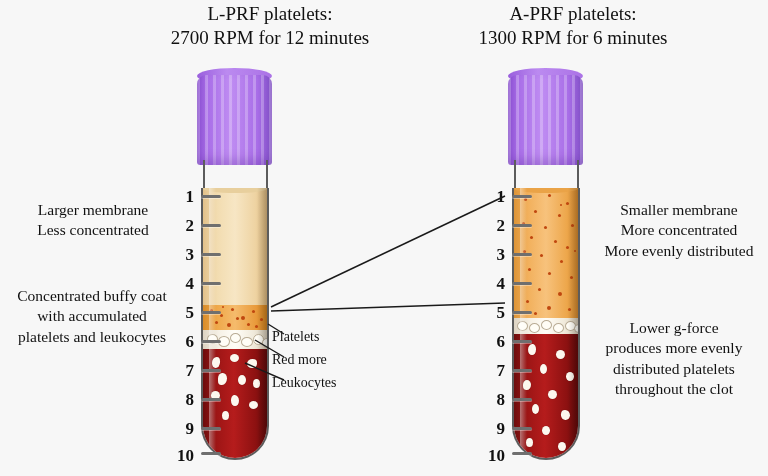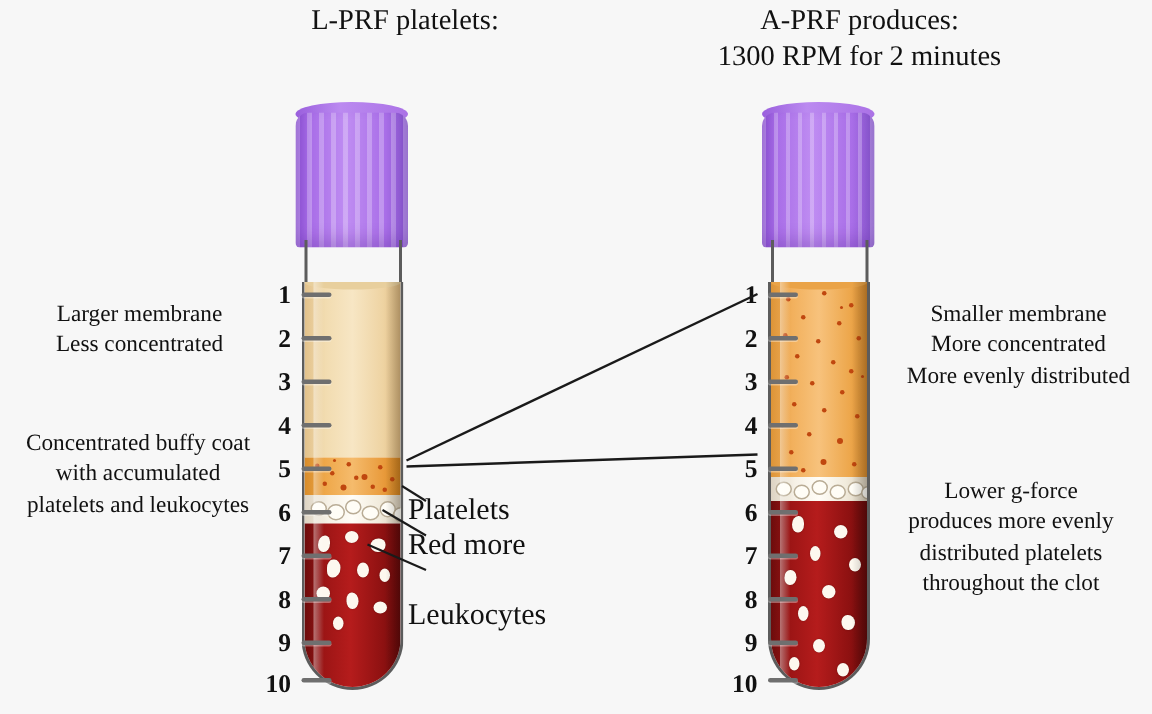--- a/index.html
+++ b/index.html
@@ -35,29 +35,29 @@
     white-space:nowrap;
   }
   #annot-left-top{left:-2px;top:200px;width:190px;}
   #annot-left-mid{left:-6px;top:286px;width:196px;}
   #annot-right-top{left:588px;top:200px;width:182px;}
   #annot-right-bot{left:578px;top:318px;width:192px;}
 
   
   .callout{
     position:absolute;
-    font-size:20px;
+    font-size:14px;
     line-height:1.0;
     color:#111;
     white-space:nowrap;
     text-align:left;
   }
   #callout-platelets{left:272px;top:330px;}
   #callout-redcells{left:272px;top:353px;}
-  #callout-leukocytes{left:272px;top:376px;margin-top:24px;}
+  #callout-leukocytes{left:272px;top:376px;}
 
   
   .scale{position:absolute;top:0;left:0;width:100%;height:100%;}
   .tick-num{
     position:absolute;
     font-size:17px;
     font-weight:bold;
     color:#111;
     line-height:1;
     text-align:right;
@@ -140,24 +140,25 @@
 
   svg.lines{position:absolute;inset:0;width:768px;height:476px;pointer-events:none;}
 </style>
 </head>
 <body>
 
 <div class="stage">
 
   <div class="title" id="title-left">
     <div>L-PRF platelets:</div>
+    <div>2700 RPM for 12 minutes</div>
   </div>
   <div class="title" id="title-right">
-    <div>A-PRF produces:</div>
-    <div>1300 RPM for 2 minutes</div>
+    <div>A-PRF platelets:</div>
+    <div>1300 RPM for 6 minutes</div>
   </div>
 
   <div class="annot" id="annot-left-top">
     <div>Larger membrane</div>
     <div>Less concentrated</div>
   </div>
 
   <div class="annot" id="annot-left-mid">
     <div>Concentrated buffy coat</div>
     <div>with accumulated</div>

